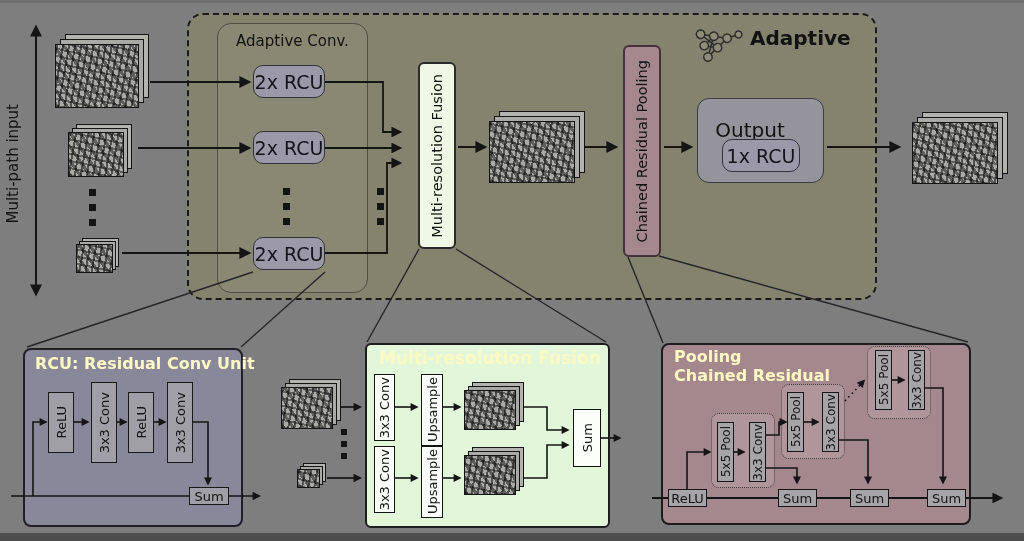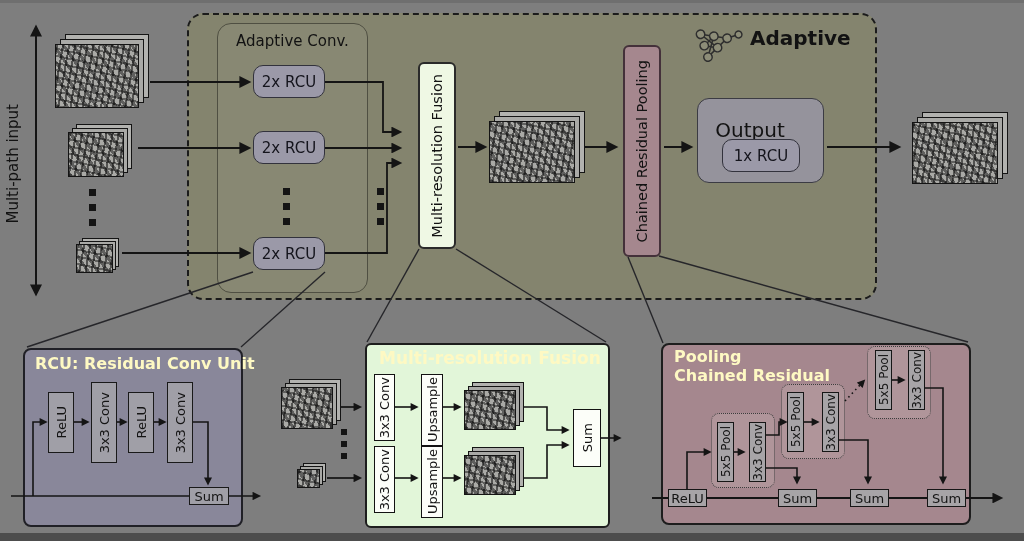--- a/index.html
+++ b/index.html
@@ -14,21 +14,21 @@
 
   
   .refinenet{left:187px;top:13px;width:690px;height:287px;background:#84846e;
              border:2px dashed #1b1b1b;border-radius:16px;box-sizing:border-box;}
   .adaptive{left:217px;top:23px;width:151px;height:270px;border:1.5px solid #4f4f42;
             border-radius:14px;box-sizing:border-box;background:rgba(255,255,255,.04);}
   .adaptive-title{left:230px;top:32px;width:125px;text-align:center;font-size:15px;}
   .refinenet-title{left:750px;top:26px;font-size:20px;font-weight:bold;}
 
   .blockbox{background:#9b99a8;border:1.5px solid #32323c;border-radius:10px;box-sizing:border-box;
-            display:flex;align-items:center;justify-content:center;font-size:15px;color:#14141c;}
+            display:flex;align-items:center;justify-content:center;font-size:19px;color:#14141c;}
   .vbar{border-radius:6px;box-sizing:border-box;display:flex;align-items:center;justify-content:center;}
   .vtext{writing-mode:vertical-rl;transform:rotate(180deg);white-space:nowrap;}
   .fusion-bar{left:418px;top:62px;width:38px;height:187px;background:#eff8e4;border:2px solid #2a2a2a;font-size:14.5px;}
   .crp-bar{left:623px;top:45px;width:38px;height:212px;background:#a5878e;border:2px solid #44313a;font-size:14.5px;}
   .outconv{left:697px;top:98px;width:127px;height:85px;background:#95939c;border:1.5px solid #3b3b43;border-radius:12px;box-sizing:border-box;}
   .outconv-title{left:697px;top:118px;width:106px;text-align:center;font-size:20px;}
 
   .mp-label{left:2px;top:88px;height:152px;width:22px;font-size:15px;display:flex;align-items:center;justify-content:center;}
 
   

